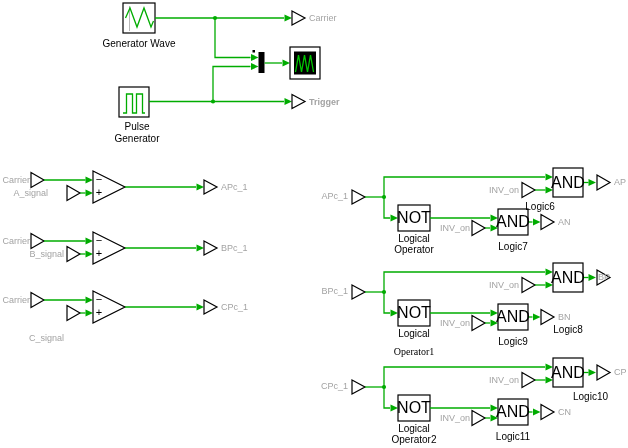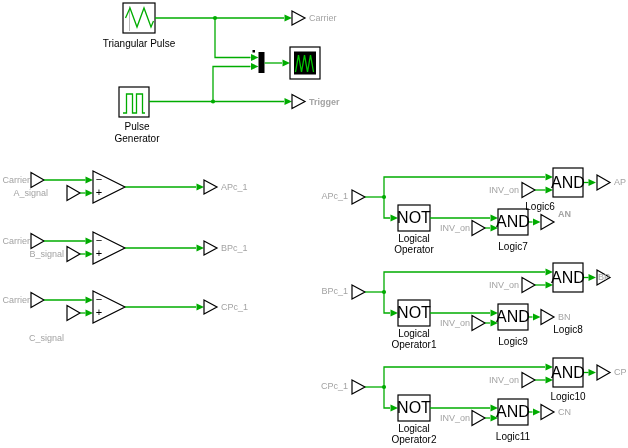--- a/index.html
+++ b/index.html
@@ -102,21 +102,21 @@
 
     <use href="#comp-g" y="0"></use>
     <use href="#comp-g" y="61"></use>
     <use href="#comp-g" y="120"></use>
 
     <use href="#logic-g" y="0"></use>
     <use href="#logic-g" y="95"></use>
     <use href="#logic-g" y="190"></use>
   </svg>
 
-  <div class="blk-lbl" style="left:64px;top:38px;width:150px;">Triangular Pulse</div>
+  <div class="blk-lbl" style="left:64px;top:38px;width:150px;">Generator Wave</div>
   <div class="blk-lbl" style="left:77px;top:133px;width:120px;">Generator</div>
   <div class="blk-lbl" style="left:77px;top:121px;width:120px;">Pulse</div>
   <div class="lbl" style="left:309px;top:13px;">Carrier</div>
   <div class="lbl" style="left:309px;top:97px;font-weight:bold;">Trigger</div>
 
   <div class="grp" style="top:150px;height:60px;">
     <div class="lbl r" style="left:0;top:25px;width:30px;">Carrier</div>
     <div class="lbl r" style="left:0;top:38px;width:48px;">A_signal</div>
     <div class="sign" style="left:94px;top:24px;">−</div>
     <div class="sign" style="left:94px;top:37px;">+</div>
@@ -142,44 +142,44 @@
     <div class="lbl r" style="left:459px;top:28px;width:60px;">INV_on</div>
     <div class="lbl r" style="left:410px;top:66px;width:60px;">INV_on</div>
     <div class="gate-txt" style="left:398px;top:48px;width:32px;height:26px;">NOT</div>
     <div class="blk-lbl" style="left:374px;top:76px;width:80px;">Logical</div>
     <div class="blk-lbl" style="left:374px;top:87px;width:80px;">Operator</div>
     <div class="gate-txt" style="left:553px;top:11px;width:30px;height:29px;">AND</div>
     <div class="blk-lbl" style="left:500px;top:44px;width:80px;">Logic6</div>
     <div class="gate-txt" style="left:498px;top:52px;width:30px;height:26px;">AND</div>
     <div class="blk-lbl" style="left:473px;top:84px;width:80px;">Logic7</div>
     <div class="lbl" style="left:614px;top:20px;">AP</div>
-    <div class="lbl" style="left:558px;top:52px;font-weight:bold;">AN</div>
+    <div class="lbl" style="left:558px;top:60px;">AN</div>
   </div>
   <div class="grp" style="top:252px;height:100px;">
     <div class="lbl r" style="left:300px;top:34px;width:48px;">BPc_1</div>
     <div class="lbl r" style="left:459px;top:28px;width:60px;">INV_on</div>
     <div class="lbl r" style="left:410px;top:66px;width:60px;">INV_on</div>
     <div class="gate-txt" style="left:398px;top:48px;width:32px;height:26px;">NOT</div>
     <div class="blk-lbl" style="left:374px;top:76px;width:80px;">Logical</div>
-    <div class="blk-lbl" style="left:374px;top:87px;width:80px;">Operator1</div>
+    <div class="blk-lbl" style="left:374px;top:94px;width:80px;font-family:Liberation Serif, serif;">Operator1</div>
     <div class="gate-txt" style="left:553px;top:11px;width:30px;height:29px;">AND</div>
     <div class="blk-lbl" style="left:528px;top:44px;width:80px;margin-top:28px;">Logic8</div>
     <div class="gate-txt" style="left:498px;top:52px;width:30px;height:26px;">AND</div>
     <div class="blk-lbl" style="left:473px;top:84px;width:80px;">Logic9</div>
     <div class="lbl" style="left:598px;top:20px;">BP</div>
     <div class="lbl" style="left:558px;top:60px;">BN</div>
   </div>
   <div class="grp" style="top:347px;height:100px;">
     <div class="lbl r" style="left:300px;top:34px;width:48px;">CPc_1</div>
     <div class="lbl r" style="left:459px;top:28px;width:60px;">INV_on</div>
     <div class="lbl r" style="left:410px;top:66px;width:60px;">INV_on</div>
     <div class="gate-txt" style="left:398px;top:48px;width:32px;height:26px;">NOT</div>
     <div class="blk-lbl" style="left:374px;top:76px;width:80px;">Logical</div>
     <div class="blk-lbl" style="left:374px;top:87px;width:80px;">Operator2</div>
     <div class="gate-txt" style="left:553px;top:11px;width:30px;height:29px;">AND</div>
-    <div class="blk-lbl" style="left:528px;top:44px;width:80px;">Logic10</div>
+    <div class="blk-lbl" style="left:528px;top:44px;width:80px;text-align:right;">Logic10</div>
     <div class="gate-txt" style="left:498px;top:52px;width:30px;height:26px;">AND</div>
     <div class="blk-lbl" style="left:473px;top:84px;width:80px;">Logic11</div>
     <div class="lbl" style="left:614px;top:20px;">CP</div>
     <div class="lbl" style="left:558px;top:60px;">CN</div>
   </div>
 
 </div>
 
 </body></html>

